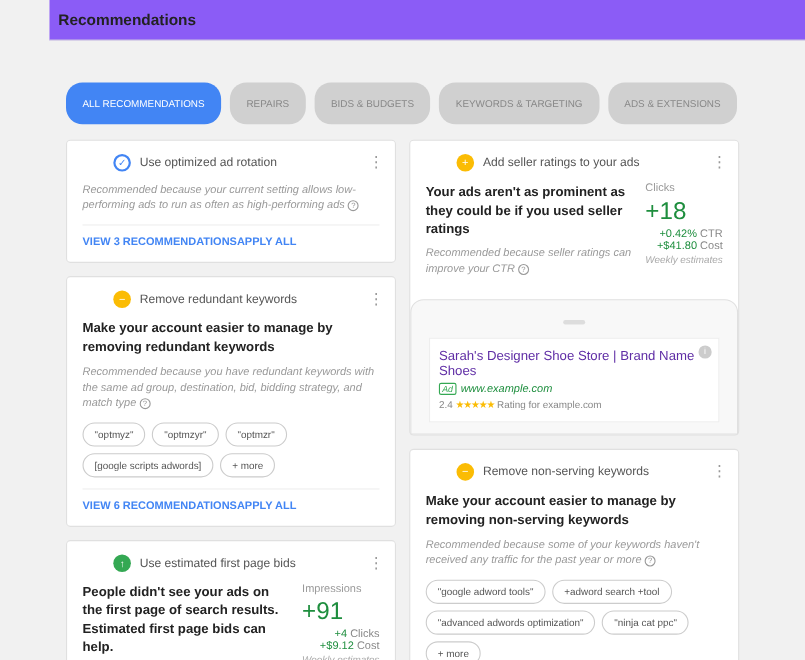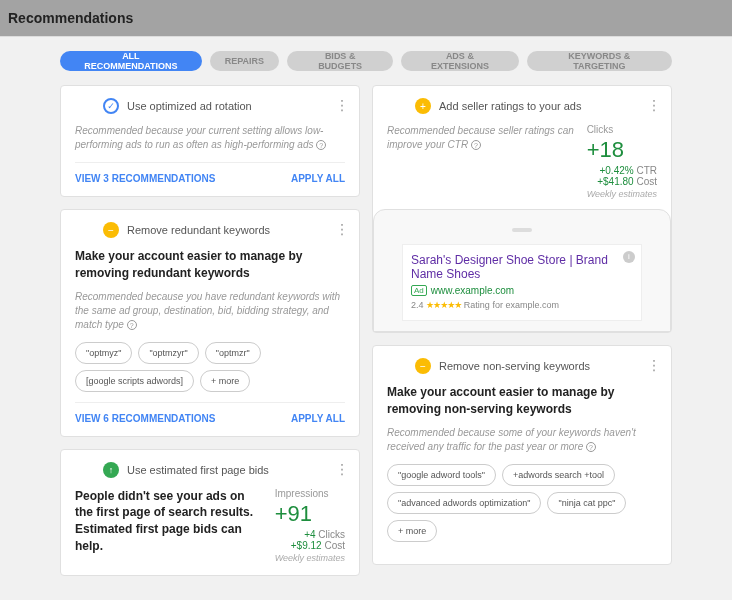--- a/index.html
+++ b/index.html
@@ -1,80 +1,80 @@
 <!DOCTYPE html>
 <html><head>
   <meta charset="utf-8">
   <style>
     * { margin: 0; padding: 0; box-sizing: border-box; font-family: Arial, sans-serif; }
     body { background: #f1f1f1; width: 732px; }
-    .header { background: #a3a3a3; padding: 10px 8px; border-bottom: 1px solid #ddd; }
+    .header { background: #8b5cf6; padding: 10px 8px; border-bottom: 1px solid #ddd; margin-left: 45px; }
     .header h1 { font-size: 14px; font-weight: 600; color: #222; }
     .pills { display: flex; gap: 8px; padding: 14px 60px; background: #f1f1f1; }
-    .pill { padding: 0 15px; border-radius: 15px; font-size: 9px; color: #888; background: #d0d0d0; border: none; cursor: pointer; font-weight: 700; }
+    .pill { padding: 14px 15px; border-radius: 15px; font-size: 9px; color: #888; background: #d0d0d0; border: none; cursor: pointer; font-weight: 400; margin-top: 24px; }
     .pill.active { background: #4285f4; color: #fff; }
     .grid { display: flex; gap: 12px; padding: 0 60px 15px; }
     .col { flex: 1; display: flex; flex-direction: column; gap: 12px; }
     .card { background: #fff; border: 1px solid #e0e0e0; border-radius: 4px; padding: 12px 14px; position: relative; }
     .card-head { display: flex; align-items: center; gap: 8px; margin-bottom: 10px; padding-left: 28px; }
     .icon-circ { width: 16px; height: 16px; border-radius: 50%; display: flex; align-items: center; justify-content: center; font-size: 10px; color: #fff; flex-shrink: 0; }
     .ic-blue { background: #fff; border: 2px solid #4285f4; }
     .ic-blue::after { content:'✓'; color:#4285f4; font-size:9px; }
     .ic-yellow-plus { background: #fbbc04; }
     .ic-yellow-plus::after { content:'+'; }
     .ic-yellow-minus { background: #fbbc04; }
     .ic-yellow-minus::after { content:'−'; }
     .ic-green { background: #34a853; }
     .ic-green::after { content:'↑'; font-size:9px; }
     .card-head span { font-size: 11px; color: #555; }
     .more { position: absolute; top: 12px; right: 10px; color: #999; cursor: pointer; font-size: 14px; line-height: 1; }
     .card-title { font-size: 12px; font-weight: 600; color: #222; margin-bottom: 8px; line-height: 1.4; }
     .card-desc { font-size: 10px; color: #999; font-style: italic; line-height: 1.4; margin-bottom: 10px; }
     .help-ic { display:inline-block; width:10px; height:10px; border:1px solid #999; border-radius:50%; font-size:7px; text-align:center; line-height:10px; color:#999; font-style:normal; }
     .help-ic::after { content:'?'; }
-    .card-foot { display: flex; justify-content: space-between; margin-top: 8px; border-top: 1px solid #eee; padding-top: 10px; }
+    .card-foot { display: flex; margin-top: 8px; border-top: 1px solid #eee; padding-top: 10px; }
     .link-btn { color: #4285f4; font-size: 10px; font-weight: 600; cursor: pointer; background: none; border: none; }
     .chips { display: flex; flex-wrap: wrap; gap: 6px; margin-bottom: 10px; }
     .chip { border: 1px solid #ccc; border-radius: 14px; padding: 5px 10px; font-size: 9px; color: #555; cursor: pointer; }
     .split { display: flex; gap: 12px; }
     .split-left { flex: 1; }
     .stats { flex-shrink: 0; text-align: left; }
     .stat-label { font-size: 10px; color: #999; }
     .stat-big { font-size: 22px; color: #1e8e3e; font-weight: 400; margin: 2px 0; }
     .stat-line { font-size: 10px; text-align: right; }
     .stat-green { color: #1e8e3e; }
     .stat-grey { color: #888; }
     .stat-weekly { font-size: 9px; color: #aaa; font-style: italic; margin-top: 2px; }
-    .ad-preview { background: #f8f8f8; border-radius: 12px 12px 0 0; padding: 18px 28px 10px; margin: 10px -14px 0; border: 1px solid #e0e0e0; position: relative; }
+    .ad-preview { background: #f8f8f8; border-radius: 12px 12px 0 0; padding: 18px 16px 10px; margin: 10px -14px 0; border: 1px solid #e0e0e0; position: relative; }
     .ad-notch { width: 20px; height: 4px; background: #ddd; border-radius: 2px; margin: 0 auto 12px; }
     .ad-box { background: #fff; border: 1px solid #eee; padding: 8px; position: relative; }
     .ad-info { position:absolute; top:6px; right:6px; width:12px; height:12px; border-radius:50%; background:#ccc; color:#fff; font-size:8px; text-align:center; line-height:12px; }
     .ad-info::after { content:'i'; }
     .ad-title { color: #5f2da5; font-size: 12px; margin-bottom: 4px; }
-    .ad-url-row { display: flex; align-items: center; gap: 4px; margin-bottom: 4px; }
+    .ad-url-row { display: flex; align-items: center; gap: 4px; margin-bottom: 4px; font-style: italic; }
     .ad-badge { border: 1px solid #34a853; color: #34a853; font-size: 8px; padding: 0 2px; border-radius: 2px; }
     .ad-url { color: #1e8e3e; font-size: 10px; }
     .ad-rating { font-size: 9px; color: #888; margin-bottom: 2px; }
     .stars { color: #fbbc04; letter-spacing: -1px; }
     .ad-text { font-size: 10px; color: #555; }
     .ad-foot { padding-top: 10px; }
   </style>
 </head>
 <body>
 
 <div class="header">
   <h1>Recommendations</h1>
 </div>
 
 <div class="pills">
   <button class="pill active">ALL RECOMMENDATIONS</button>
   <button class="pill">REPAIRS</button>
   <button class="pill">BIDS &amp; BUDGETS</button>
+  <button class="pill">KEYWORDS &amp; TARGETING</button>
   <button class="pill">ADS &amp; EXTENSIONS</button>
-  <button class="pill">KEYWORDS &amp; TARGETING</button>
 </div>
 
 <div class="grid">
   <div class="col">
 
     <div class="card">
       <div class="more">⋮</div>
       <div class="card-head">
         <div class="icon-circ ic-blue"></div>
         <span>Use optimized ad rotation</span>
@@ -134,20 +134,21 @@
   <div class="col">
 
     <div class="card" style="padding-bottom:0;">
       <div class="more">⋮</div>
       <div class="card-head">
         <div class="icon-circ ic-yellow-plus"></div>
         <span>Add seller ratings to your ads</span>
       </div>
       <div class="split">
         <div class="split-left">
+          <div class="card-title">Your ads aren't as prominent as they could be if you used seller ratings</div>
           <div class="card-desc"><span>Recommended because seller ratings can improve your CTR</span> <span class="help-ic"></span></div>
         </div>
         <div class="stats">
           <div class="stat-label">Clicks</div>
           <div class="stat-big">+18</div>
           <div class="stat-line"><span class="stat-green">+0.42%</span><span class="stat-grey"> CTR</span></div>
           <div class="stat-line"><span class="stat-green">+$41.80</span><span class="stat-grey"> Cost</span></div>
           <div class="stat-weekly">Weekly estimates</div>
         </div>
       </div>
@@ -168,21 +169,21 @@
     <div class="card">
       <div class="more">⋮</div>
       <div class="card-head">
         <div class="icon-circ ic-yellow-minus"></div>
         <span>Remove non-serving keywords</span>
       </div>
       <div class="card-title">Make your account easier to manage by removing non-serving keywords</div>
       <div class="card-desc"><span>Recommended because some of your keywords haven't received any traffic for the past year or more</span> <span class="help-ic"></span></div>
       <div class="chips">
         <span class="chip">"google adword tools"</span>
-        <span class="chip">+adwords search +tool</span>
+        <span class="chip">+adword search +tool</span>
         <span class="chip">"advanced adwords optimization"</span>
         <span class="chip">"ninja cat ppc"</span>
         <span class="chip">+ more</span>
       </div>
 
     </div>
 
   </div>
 </div>
 

